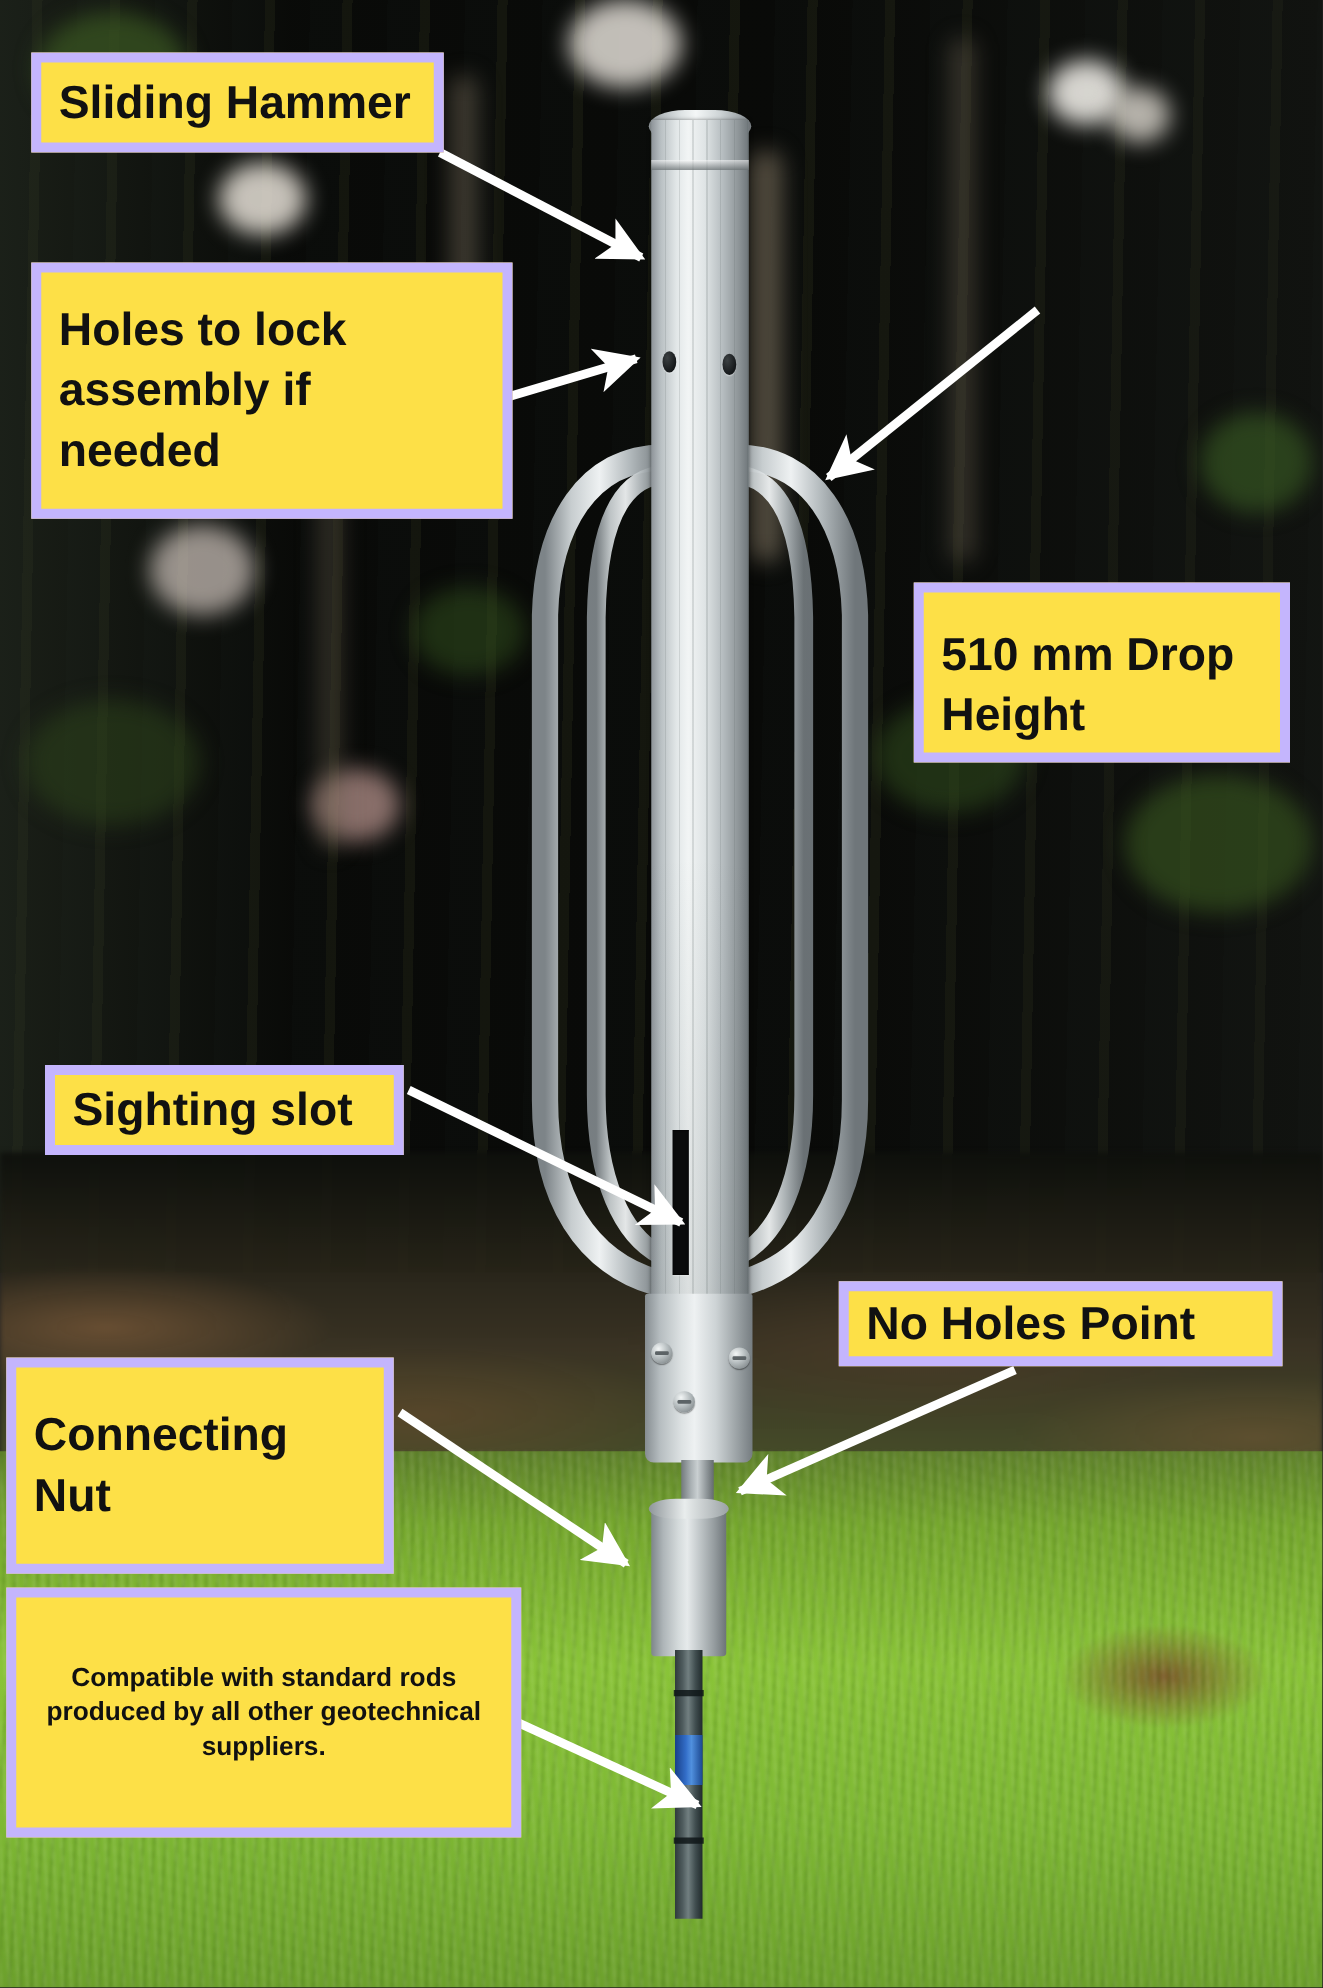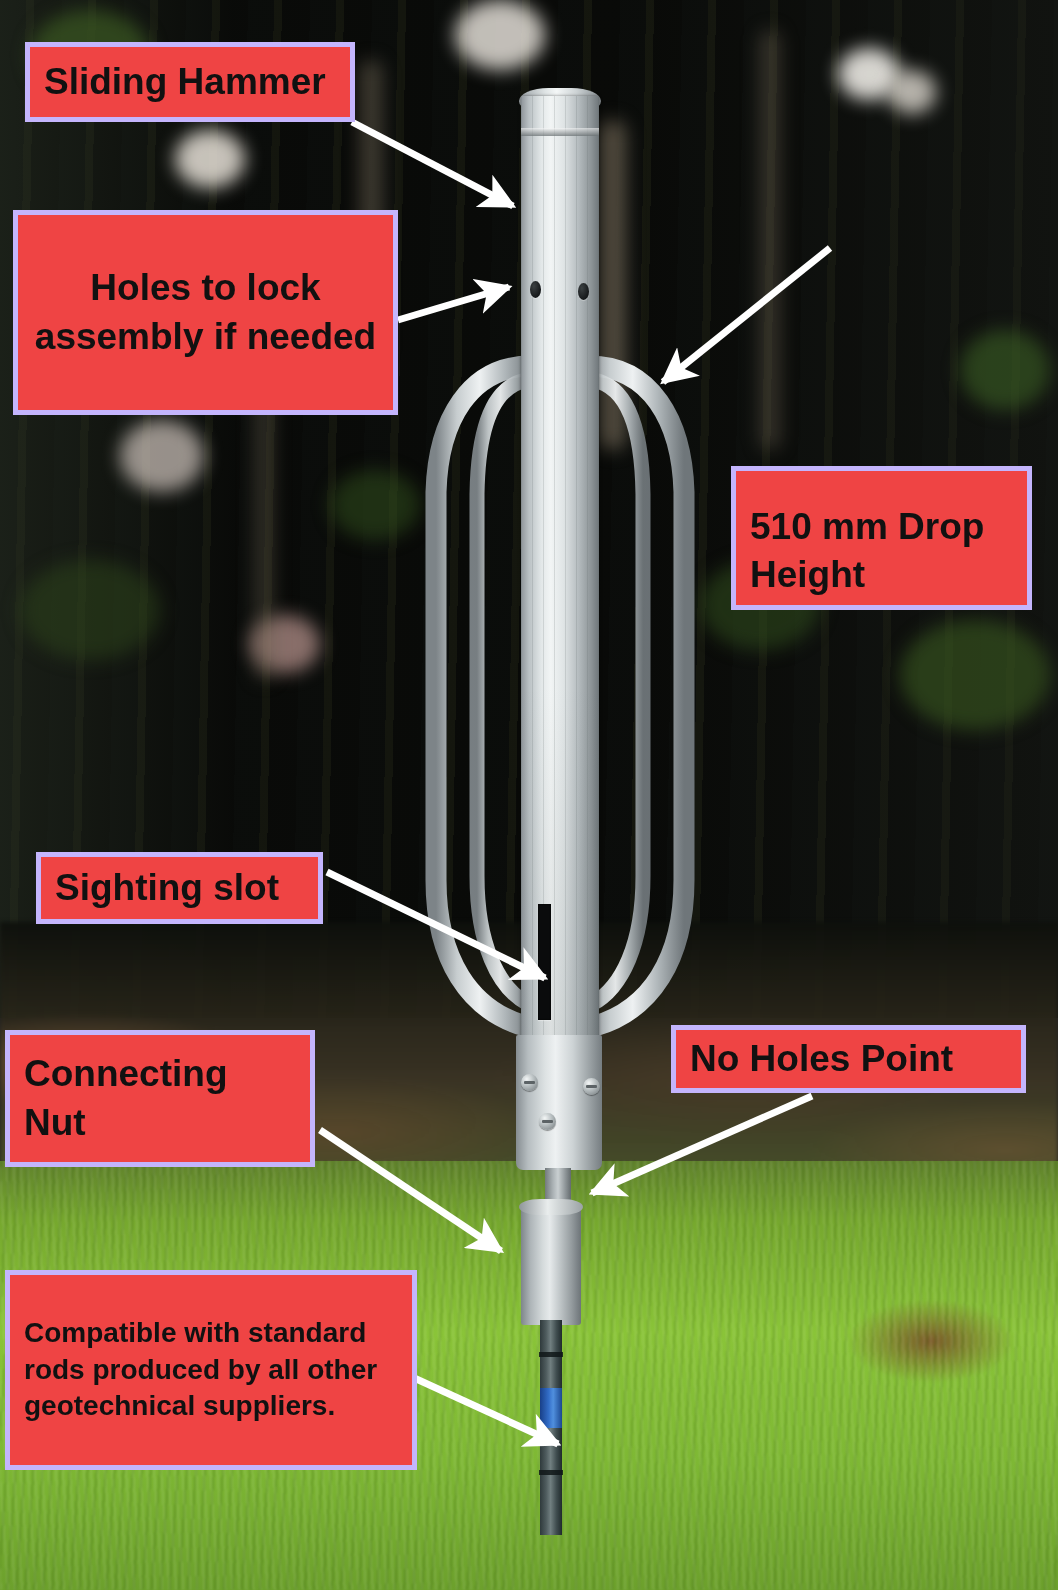--- a/index.html
+++ b/index.html
@@ -177,32 +177,32 @@
     left: 539px; width: 24px; height: 5px;
     background: rgba(15,22,24,.85);
   }
 
   
   .handles { position: absolute; left: 0; top: 0; }
 
   
   .callout {
     position: absolute;
-    background: #ef4444;
-    border: 5px solid #c4b5fd;
+    background: #fde047;
+    border: 8px solid #c4b5fd;
     box-sizing: border-box;
     color: #111;
     font-weight: 700;
     display: flex;
     align-items: center;
     padding: 6px 14px;
   }
   .callout span { display: block; line-height: 1.30; }
   .c-big   { font-size: 37px; }
-  .c-small { font-size: 28px; font-weight: 600; }
+  .c-small { font-size: 21px; font-weight: 600; text-align: center; }
 
   
   .arrows { position: absolute; left: 0; top: 0; pointer-events: none; }
 </style>
 </head>
 <body>
 
 <div id="stage">
 
   <div class="photo">
@@ -289,37 +289,37 @@
       <line x1="320" y1="1130" x2="501" y2="1251"></line>
       <line x1="412" y1="1377" x2="558" y2="1444"></line>
     </g>
   </svg>
 
   <div class="callout c-big" style="left:25px;  top:42px;   width:330px; height:80px;">
     <span>Sliding Hammer</span>
   </div>
 
 
-  <div class="callout c-big" style="left:13px;  top:210px;  width:385px; height:205px;text-align:center;">
+  <div class="callout c-big" style="left:25px;  top:210px;  width:385px; height:205px;">
     <span>Holes to lock assembly if needed</span>
   </div>
 
   <div class="callout c-big" style="left:731px; top:466px;  width:301px; height:144px; align-items:flex-end; padding-top:16px;">
     <span>510 mm Drop Height</span>
   </div>
 
   <div class="callout c-big" style="left:36px;  top:852px;  width:287px; height:72px;">
     <span>Sighting slot</span>
   </div>
 
   <div class="callout c-big" style="left:671px; top:1025px; width:355px; height:68px;">
     <span>No Holes Point</span>
   </div>
 
-  <div class="callout c-big" style="left:5px;   top:1030px; width:310px; height:137px;">
+  <div class="callout c-big" style="left:5px;   top:1086px; width:310px; height:173px;">
     <span>Connecting Nut</span>
   </div>
 
   <div class="callout c-small" style="left:5px;   top:1270px; width:412px; height:200px;">
     <span>Compatible with standard rods produced by all other geotechnical suppliers.</span>
   </div>
 
 </div>
 
 </body></html>

